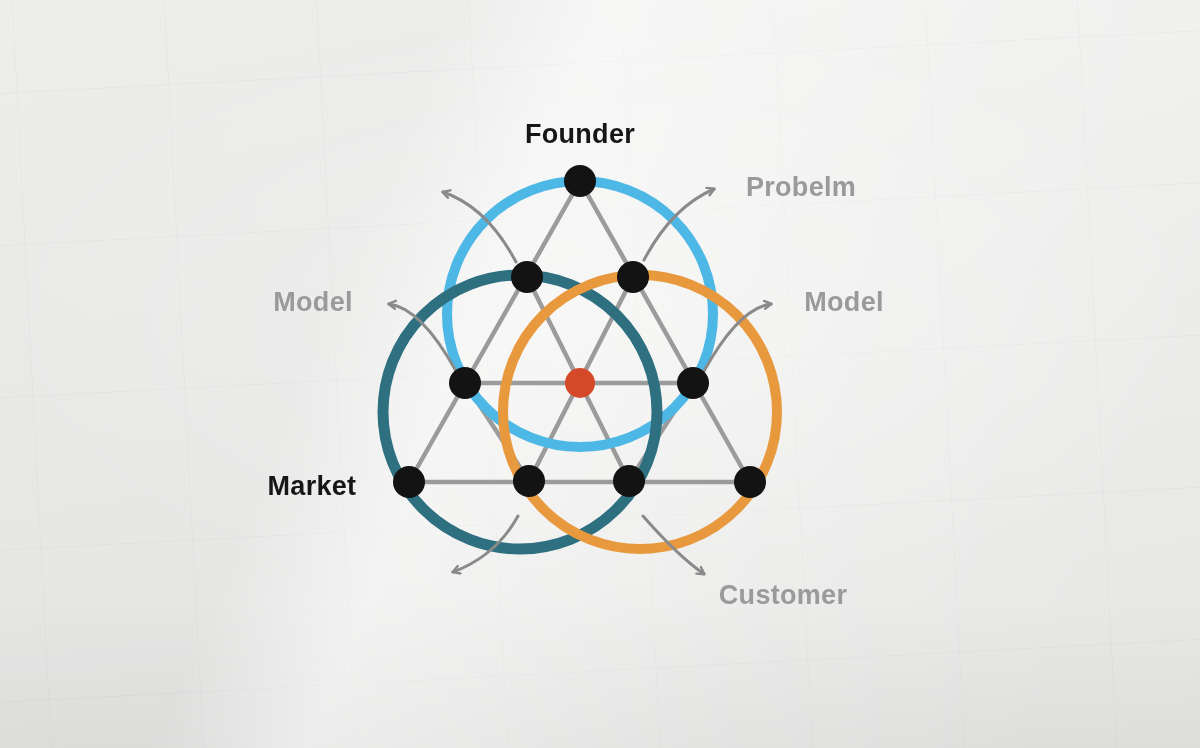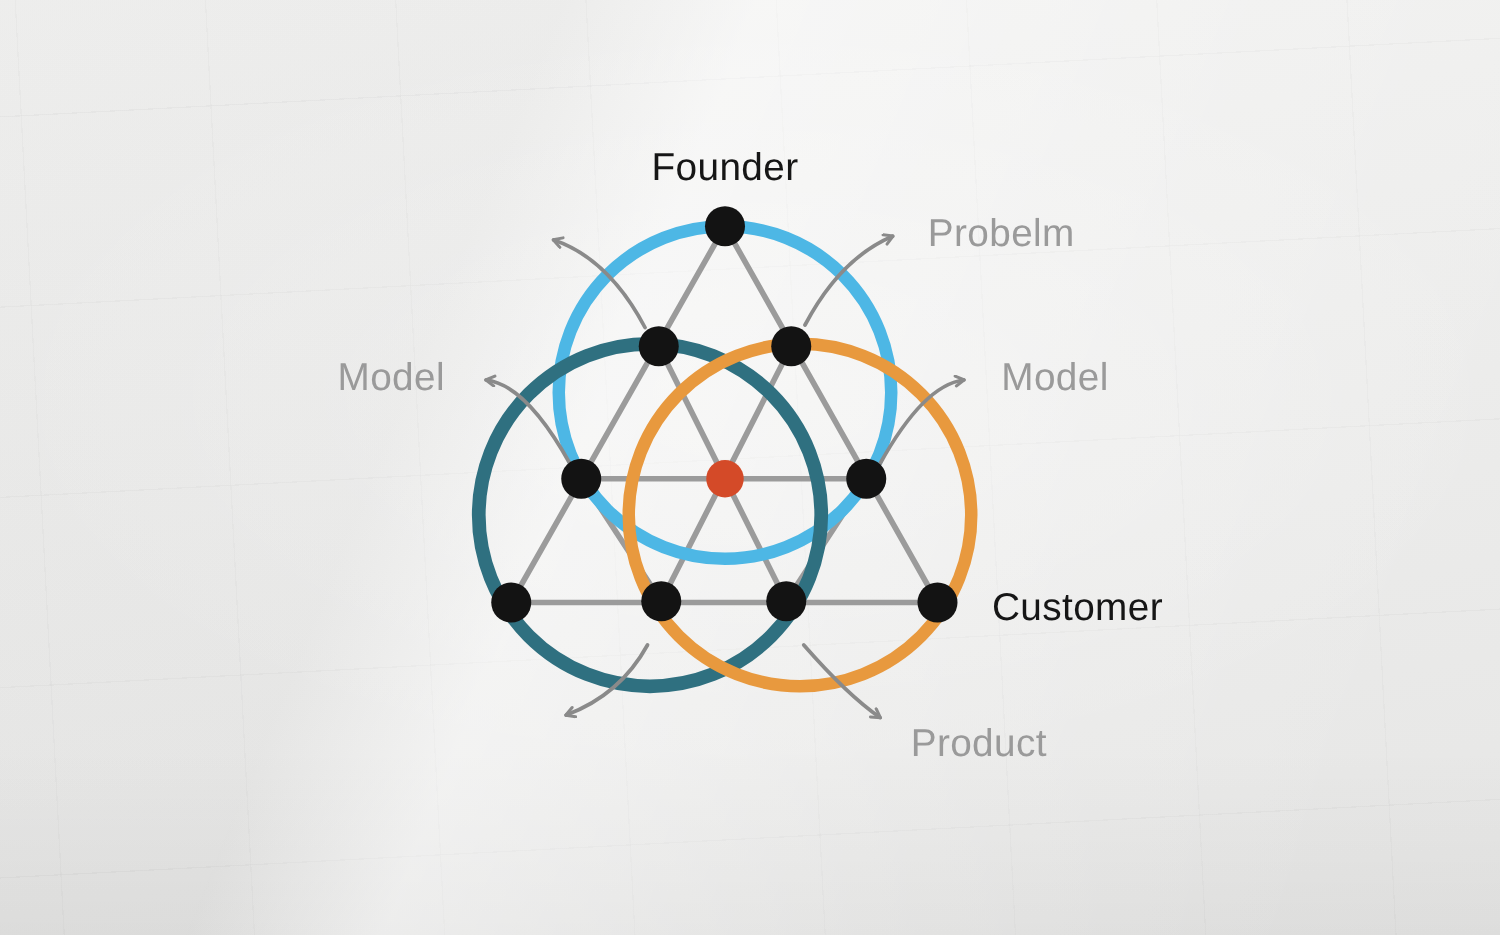--- a/index.html
+++ b/index.html
@@ -41,22 +41,22 @@
   }
   svg.diagram {
     position: absolute;
     left: 0; top: 0;
     z-index: 1;
   }
   .lbl {
     position: absolute;
     z-index: 2;
     transform: translate(-50%, -50%);
-    font-size: 31px;
-    font-weight: 400;
+    font-size: 27px;
+    font-weight: 700;
     letter-spacing: 0.3px;
     white-space: nowrap;
     user-select: none;
   }
   .lbl.dark { color: #161616; }
   .lbl.gray { color: #9a9a9a; }
 </style>
 </head>
 <body>
 
@@ -96,16 +96,16 @@
         <circle cx="629" cy="481" r="16" fill="#131313"></circle>
         <circle cx="750" cy="482" r="16" fill="#131313"></circle>
         <circle cx="580" cy="383" r="15" fill="#d44a28"></circle>
       </g>
   </svg>
 
   <div class="lbl dark" style="left: 580px; top: 134px;">Founder</div>
   <div class="lbl gray" style="left: 801px; top: 187px; text-align: right;">Probelm</div>
   <div class="lbl gray" style="left: 313px; top: 302px;">Model</div>
   <div class="lbl gray" style="left: 844px; top: 302px;">Model</div>
-  <div class="lbl dark" style="left: 862px; top: 486px;">Customer</div>
-  <div class="lbl gray" style="left: 783px; top: 595px;">Product</div>
+  <div class="lbl dark" style="left: 312px; top: 486px;">Market</div>
+  <div class="lbl gray" style="left: 783px; top: 595px;">Customer</div>
 
 </div>
 
 </body></html>

